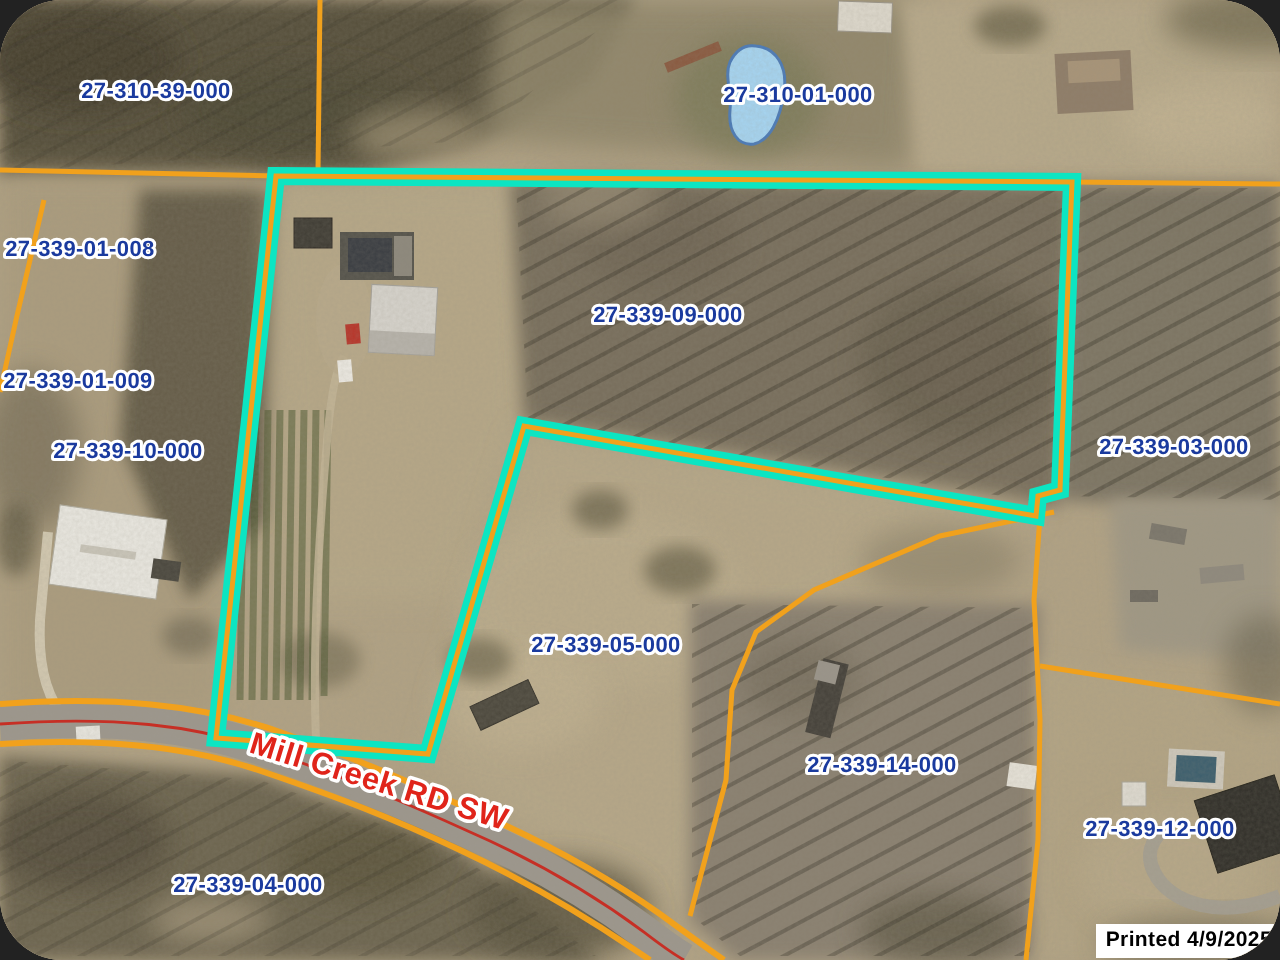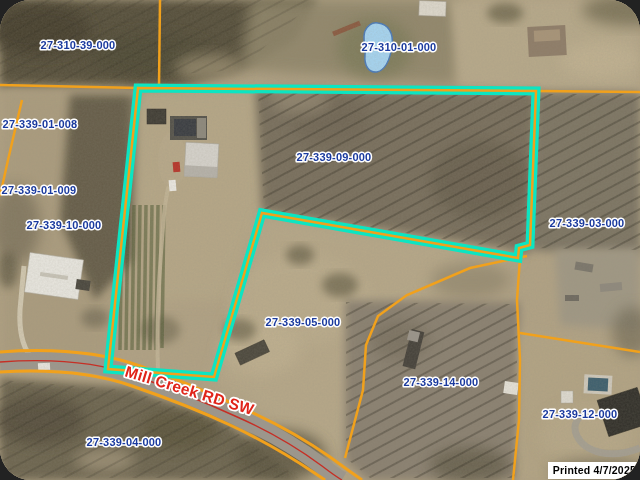--- a/index.html
+++ b/index.html
@@ -179,14 +179,14 @@
         <text x="334" y="161" class="plabel">27-339-09-000</text>
         <text x="587" y="227" class="plabel">27-339-03-000</text>
         <text x="303" y="326" class="plabel">27-339-05-000</text>
         <text x="441" y="386" class="plabel">27-339-14-000</text>
         <text x="580" y="418" class="plabel">27-339-12-000</text>
         <text x="124" y="446" class="plabel">27-339-04-000</text>
       </g>
   <text class="road-label" x="124" y="376" transform="rotate(17 124 376)">Mill Creek RD SW</text>
 </svg>
 
-<div class="stamp">Printed 4/7/2025</div>
+<div class="stamp">Printed 4/9/2025</div>
 </div>
 
 </body></html>

